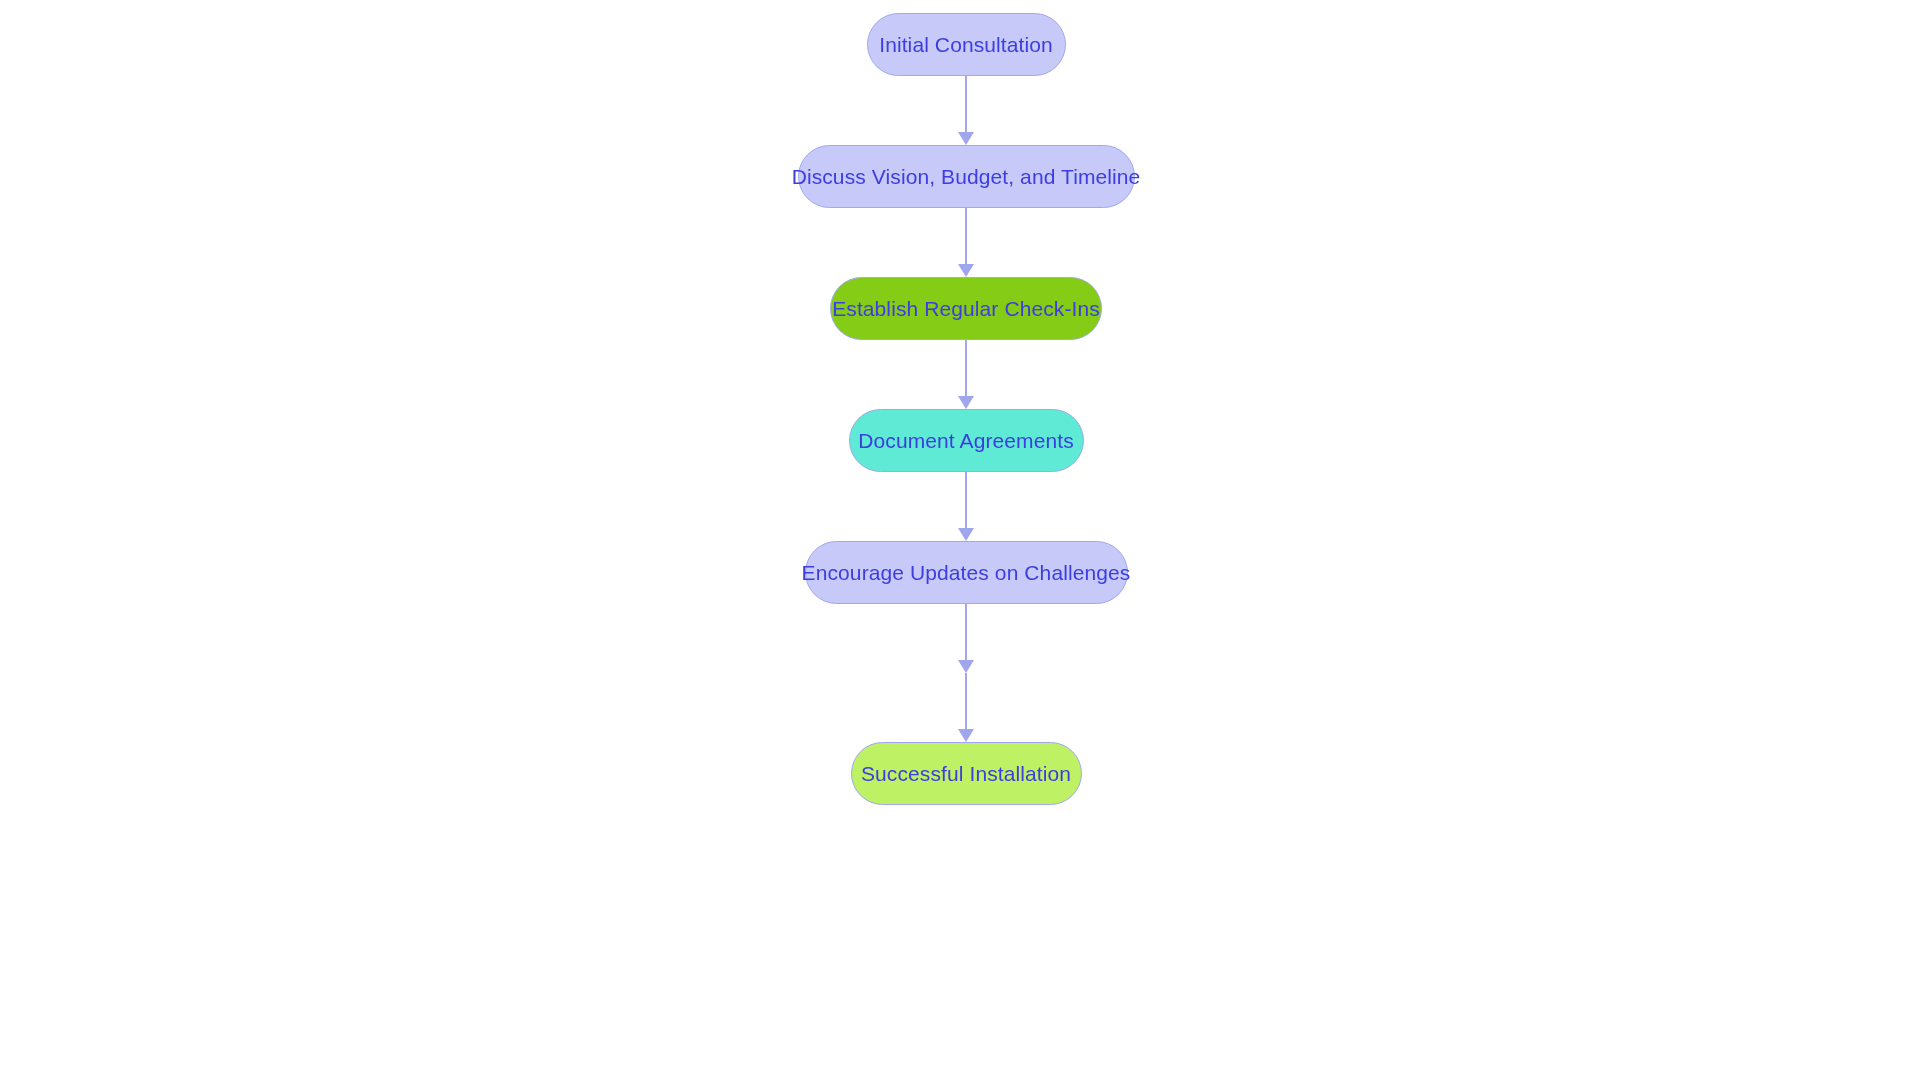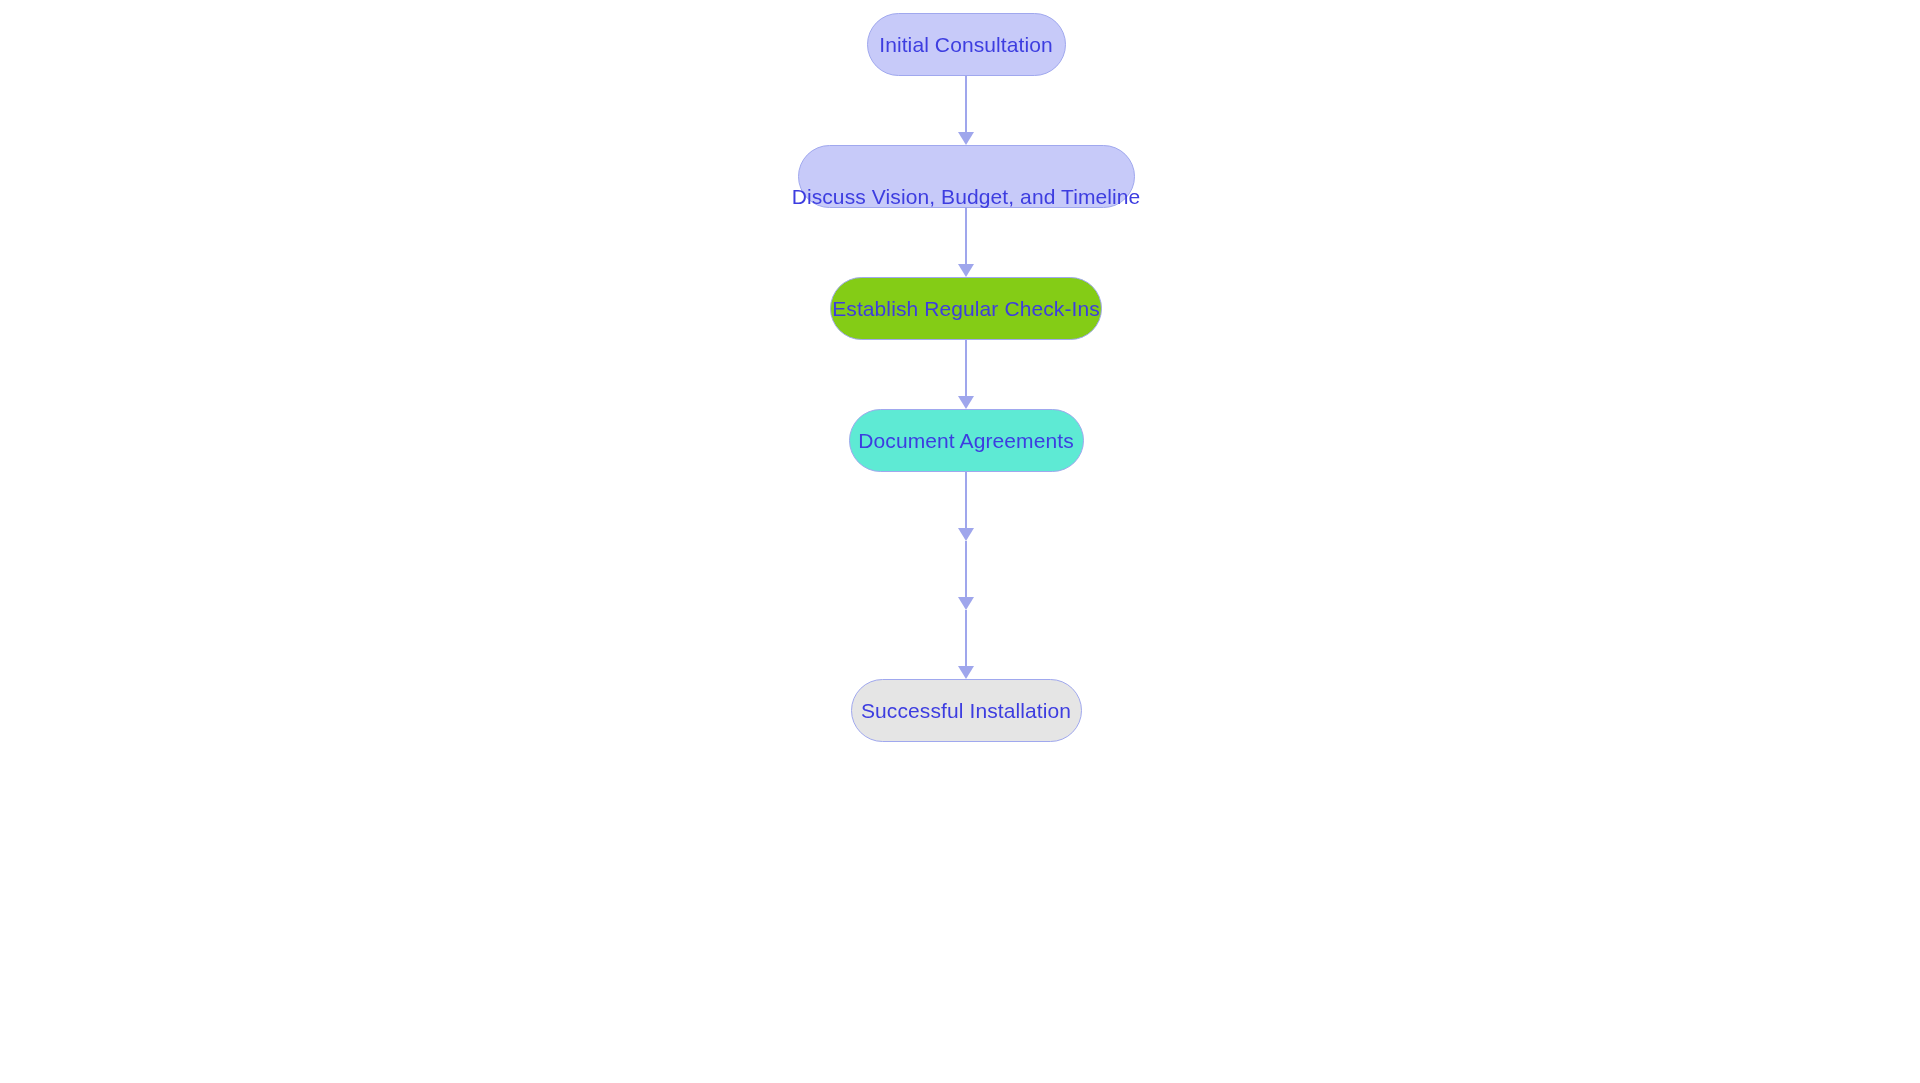--- a/index.html
+++ b/index.html
@@ -92,21 +92,21 @@
 
     <div class="node" style="width: 199px; background: rgb(199, 202, 249); border-color: rgb(160, 168, 238); color: rgb(61, 61, 224);">
       <span>Initial Consultation</span>
     </div>
 
     <div class="connector" style="height:69px;">
       <div class="stem" style="background: rgb(159, 166, 236);"></div>
       <div class="head" style="border-top-color: rgb(159, 166, 236);"></div>
     </div>
 
-    <div class="node" style="width: 337px; background: rgb(199, 202, 249); border-color: rgb(160, 168, 238); color: rgb(61, 61, 224); align-items: flex-end;">
+    <div class="node" style="width: 337px; background: rgb(199, 202, 249); border-color: rgb(160, 168, 238); color: rgb(61, 61, 224);">
       <span>Discuss Vision, Budget, and Timeline</span>
     </div>
 
     <div class="connector" style="height:69px;">
       <div class="stem" style="background: rgb(159, 166, 236);"></div>
       <div class="head" style="border-top-color: rgb(159, 166, 236);"></div>
     </div>
 
     <div class="node" style="width: 272px; background: #84cc16; border-color: rgb(160, 168, 238); color: rgb(61, 61, 224);">
       <span>Establish Regular Check-Ins</span>
@@ -119,30 +119,33 @@
 
     <div class="node" style="width: 235px; background: #5eead4; border-color: rgb(160, 168, 238); color: rgb(61, 61, 224);">
       <span>Document Agreements</span>
     </div>
 
     <div class="connector" style="height:69px;">
       <div class="stem" style="background: rgb(159, 166, 236);"></div>
       <div class="head" style="border-top-color: rgb(159, 166, 236);"></div>
     </div>
 
+    <div class="node" style="width: 323px; background: rgb(199, 202, 249); border-color: rgb(160, 168, 238); color: rgb(61, 61, 224);">
+      <span>Encourage Updates on Challenges</span>
+    </div>
 
     <div class="connector" style="height:69px;">
       <div class="stem" style="background: rgb(159, 166, 236);"></div>
       <div class="head" style="border-top-color: rgb(159, 166, 236);"></div>
     </div>
 
 
     <div class="connector" style="height:69px;">
       <div class="stem" style="background: rgb(159, 166, 236);"></div>
       <div class="head" style="border-top-color: rgb(159, 166, 236);"></div>
     </div>
 
-    <div class="node" style="width: 231px; background: #e5e5e5; border-color: rgb(160, 168, 238); color: rgb(61, 61, 224);">
+    <div class="node" style="width: 231px; background: #bef264; border-color: rgb(160, 168, 238); color: rgb(61, 61, 224);">
       <span>Successful Installation</span>
     </div>
 
   </div>
 </div>
 
 </body></html>

